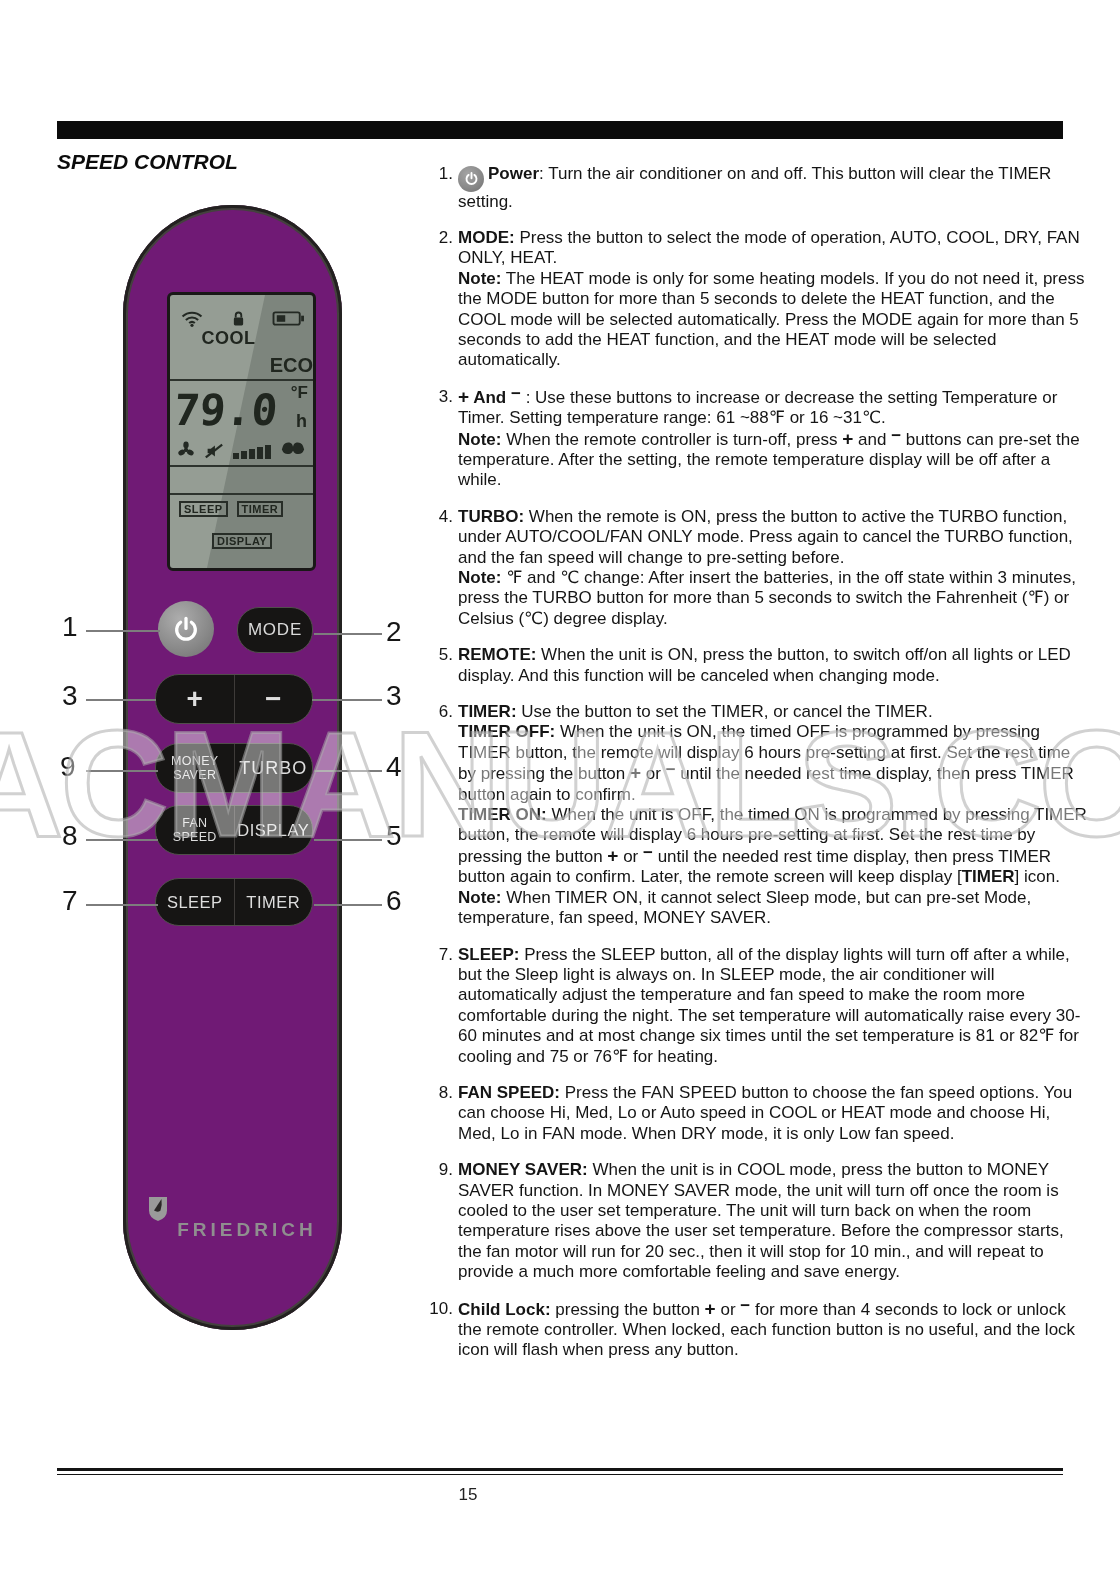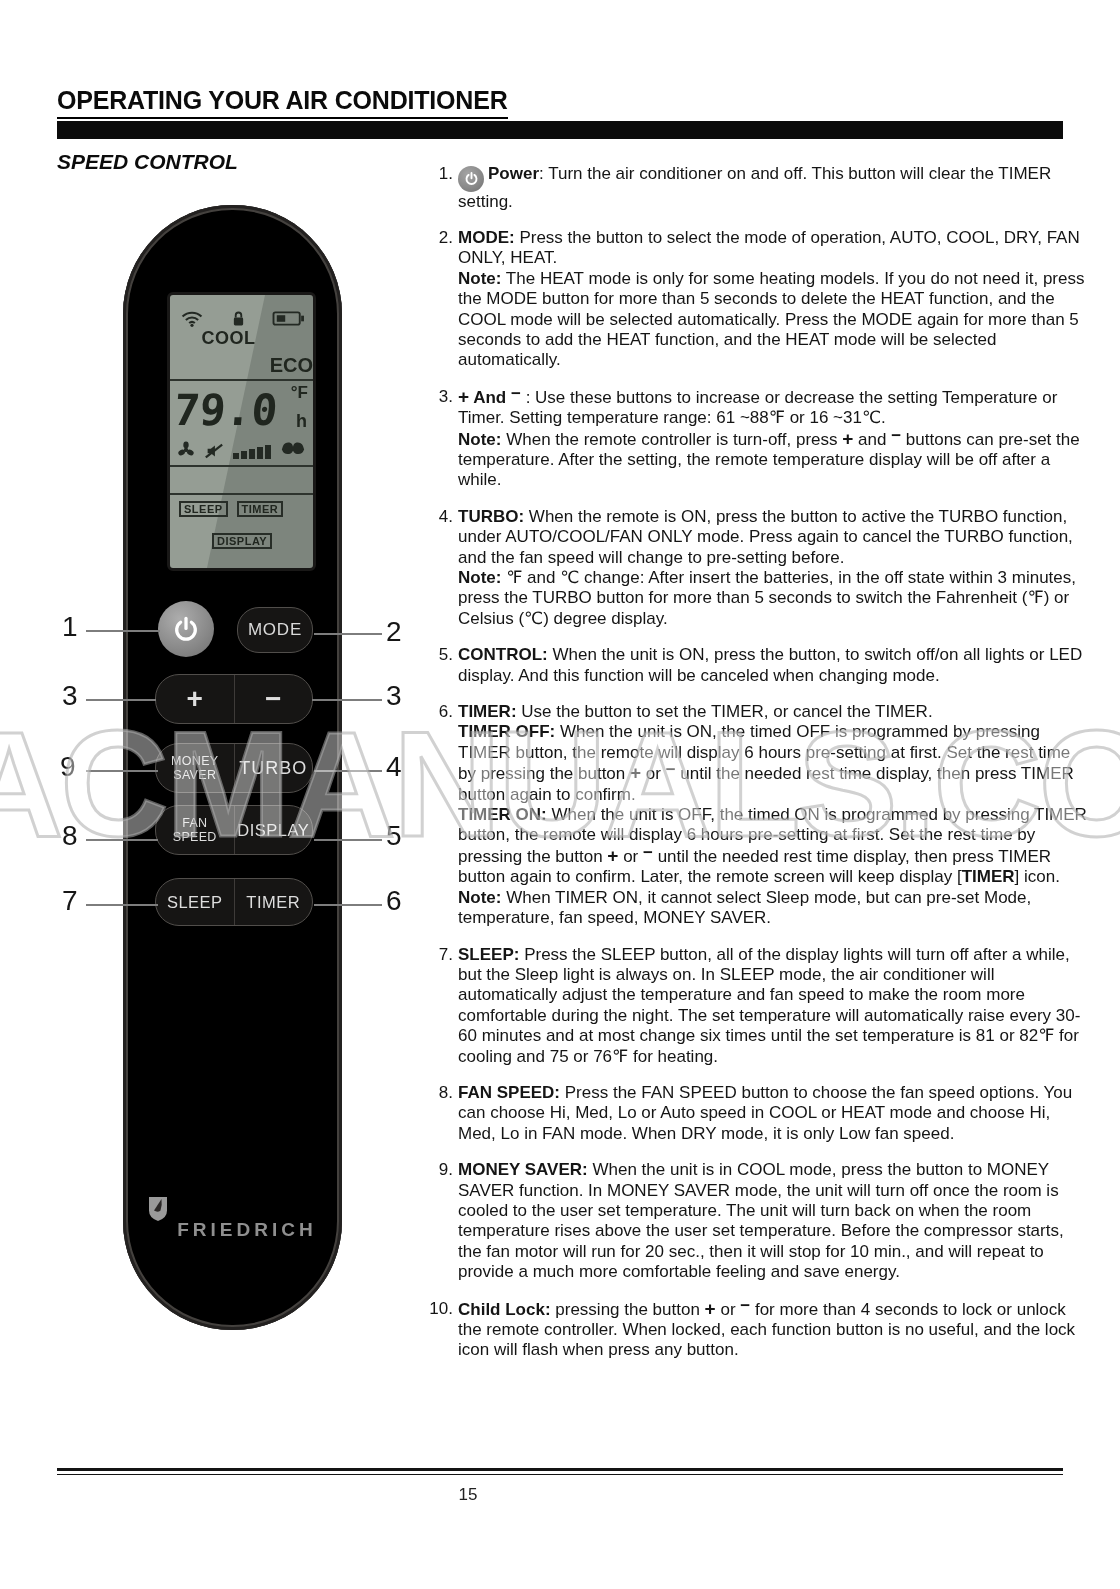--- a/index.html
+++ b/index.html
@@ -6,21 +6,21 @@
   .page{position:relative;width:1120px;height:1589px;background:#fff;overflow:hidden;
         font-family:"Liberation Sans","DejaVu Sans",sans-serif;color:#111;}
 
   
   .doc-title{position:absolute;left:57px;top:86px;font-size:25px;font-weight:bold;
              letter-spacing:-0.2px;border-bottom:2.5px solid #000;padding-bottom:2px;color:#0b0b0b;}
   .title-bar{position:absolute;left:57px;top:121px;width:1006px;height:18px;background:#0b0b0b;}
   .section-title{position:absolute;left:57px;top:150px;font-size:21px;font-weight:bold;font-style:italic;color:#0b0b0b;}
 
   
-  .remote{position:absolute;left:123px;top:205px;width:219px;height:1125px;background:#000000;
+  .remote{position:absolute;left:123px;top:205px;width:219px;height:1125px;background:#701a75;
           border-radius:109px;box-shadow:inset 0 0 0 3px #232120,inset 0 0 0 5px #44413e;}
   .lcd{position:absolute;left:44px;top:87px;width:143px;height:273px;
        background:linear-gradient(102deg,#959d94 47%,#7d857d 47.5%);
        border:3px solid #191817;border-radius:6px;color:#20261f;}
   .lcd-div{position:absolute;left:0;width:100%;height:2px;background:#2d332d;}
   .d1{top:84px;} .d2{top:170px;} .d3{top:198px;}
   .lcd-top-icons{position:absolute;top:13px;left:10px;right:8px;display:flex;align-items:center;justify-content:space-between;height:20px;}
   .lcd-mode{position:absolute;top:33px;left:0;right:26px;text-align:center;font-size:18px;font-weight:bold;letter-spacing:0.5px;}
   .lcd-eco{position:absolute;top:59px;right:0;font-size:20px;font-weight:bold;}
   .lcd-temp{position:absolute;top:90px;left:4px;font-family:"DejaVu Sans Mono",monospace;
@@ -89,21 +89,20 @@
                border-top:3px solid #141414;border-bottom:1.5px solid #141414;}
   .page-num{position:absolute;left:0;top:1485px;width:936px;text-align:center;font-size:17px;color:#222;}
 
   svg{display:block;}
 </style>
 </head>
 <body>
 
 <div class="page">
 
-  <div class="doc-title">OPERATING YOUR AIR CONDITIONER</div>
   <div class="title-bar"></div>
   <div class="section-title">SPEED CONTROL</div>
 
   <div class="remote">
 
     <div class="lcd">
       <div class="lcd-top-icons">
         <span>
           <svg width="24" height="17" viewBox="0 0 24 18">
             <path d="M2 7 a14.5 14.5 0 0 1 20 0" stroke="#232923" stroke-width="2.2" fill="none"></path>
@@ -254,21 +253,21 @@
       <div class="instr-item">
         <span class="instr-num">3.</span>
         <span class="instr-body"><span class="pm pm-plus">+</span><b> And </b><span class="pm pm-minus">−</span><span> : Use these buttons to increase or decrease the setting Temperature or Timer. Setting temperature range: 61 ~88℉ or 16 ~31℃.</span><br><b>Note:</b><span> When the remote controller is turn-off, press </span><span class="pm pm-plus">+</span><span> and </span><span class="pm pm-minus">−</span><span> buttons can pre-set the temperature. After the setting, the remote temperature display will be off after a while.</span></span>
       </div>
       <div class="instr-item">
         <span class="instr-num">4.</span>
         <span class="instr-body"><b>TURBO:</b><span> When the remote is ON, press the button to active the TURBO function, under AUTO/COOL/FAN ONLY mode. Press again to cancel the TURBO function, and the fan speed will change to pre-setting before.</span><br><b>Note:</b><span> ℉ and ℃ change: After insert the batteries, in the off state within 3 minutes, press the TURBO button for more than 5 seconds to switch the Fahrenheit (℉) or Celsius (℃) degree display.</span></span>
       </div>
       <div class="instr-item">
         <span class="instr-num">5.</span>
-        <span class="instr-body"><b>CONTROL:</b><span> When the unit is ON, press the button, to switch off/on all lights or LED display. And this function will be canceled when changing mode.</span></span>
+        <span class="instr-body"><b>REMOTE:</b><span> When the unit is ON, press the button, to switch off/on all lights or LED display. And this function will be canceled when changing mode.</span></span>
       </div>
       <div class="instr-item">
         <span class="instr-num">6.</span>
         <span class="instr-body"><b>TIMER:</b><span> Use the button to set the TIMER, or cancel the TIMER.</span><br><b>TIMER OFF:</b><span> When the unit is ON, the timed OFF is programmed by pressing TIMER button, the remote will display 6 hours pre-setting at first. Set the rest time by pressing the button </span><span class="pm pm-plus">+</span><span> or </span><span class="pm pm-minus">−</span><span> until the needed rest time display, then press TIMER button again to confirm.</span><br><b>TIMER ON:</b><span> When the unit is OFF, the timed ON is programmed by pressing TIMER button, the remote will display 6 hours pre-setting at first. Set the rest time by pressing the button </span><span class="pm pm-plus">+</span><span> or </span><span class="pm pm-minus">−</span><span> until the needed rest time display, then press TIMER button again to confirm. Later, the remote screen will keep display [</span><b>TIMER</b><span>] icon.</span><br><b>Note:</b><span> When TIMER ON, it cannot select Sleep mode, but can pre-set Mode, temperature, fan speed, MONEY SAVER.</span></span>
       </div>
       <div class="instr-item">
         <span class="instr-num">7.</span>
         <span class="instr-body"><b>SLEEP:</b><span> Press the SLEEP button, all of the display lights will turn off after a while, but the Sleep light is always on. In SLEEP mode, the air conditioner will automatically adjust the temperature and fan speed to make the room more comfortable during the night. The set temperature will automatically raise every 30-60 minutes and at most change six times until the set temperature is 81 or 82℉ for cooling and 75 or 76℉ for heating.</span></span>
       </div>
       <div class="instr-item">

